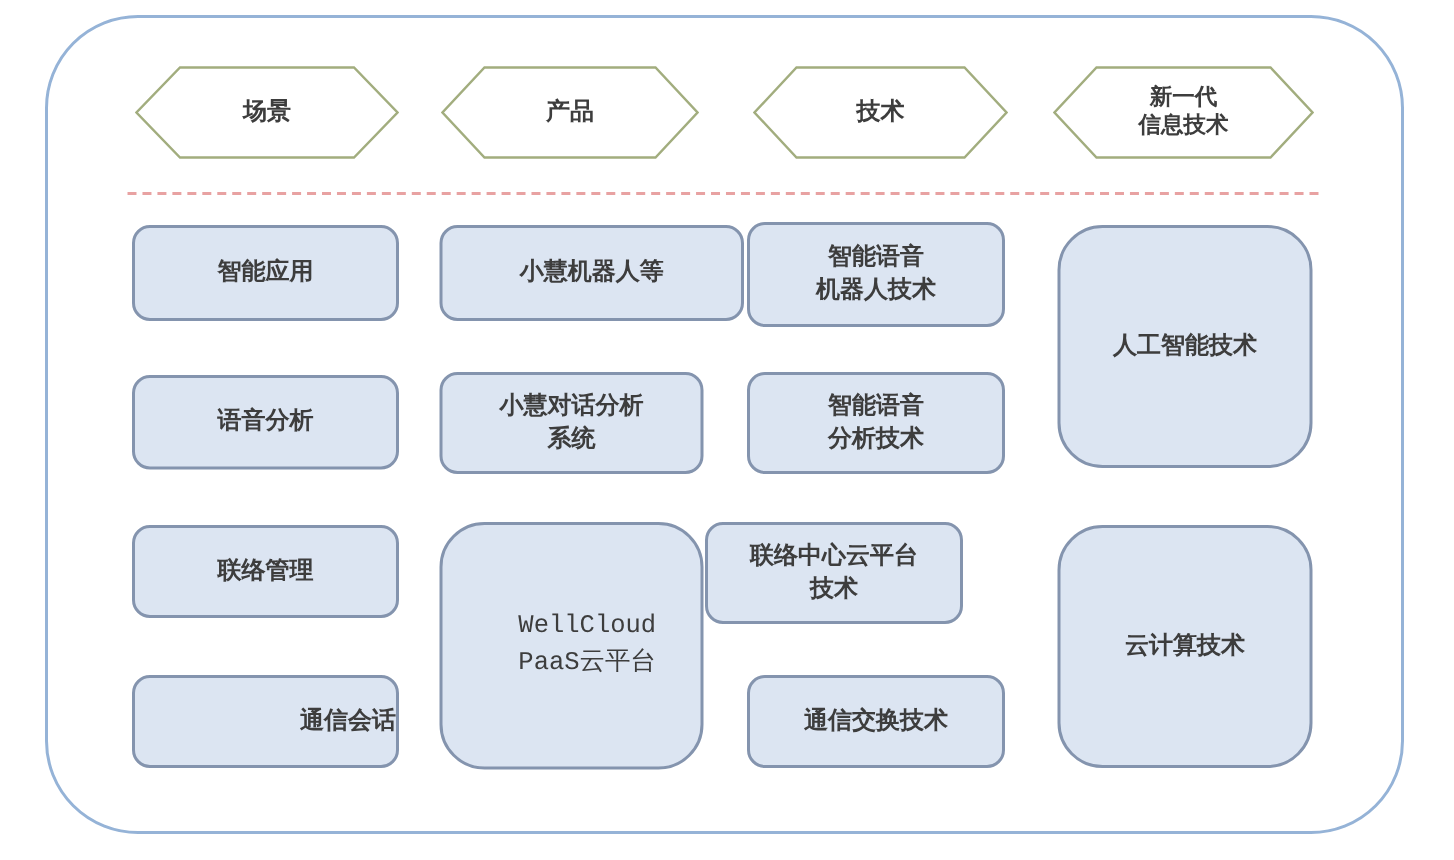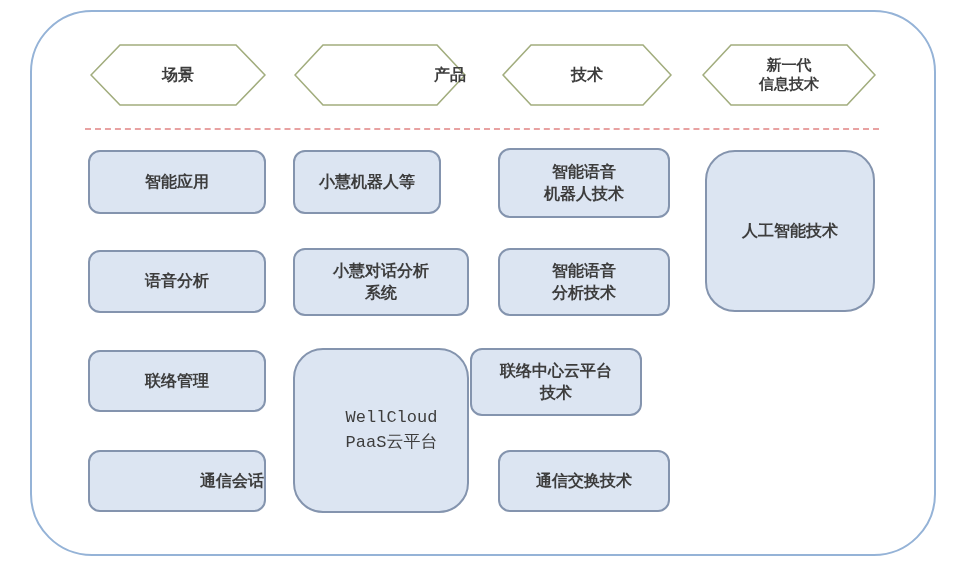--- a/index.html
+++ b/index.html
@@ -81,21 +81,21 @@
 
   <div class="frame"></div>
 
   <div class="hex" style="left:90px; width:176px;">
     <svg viewBox="0 0 176 62" preserveAspectRatio="none">
       <polygon points="30,1 146,1 175,31 146,61 30,61 1,31" fill="#ffffff" stroke="#a2ad7e" stroke-width="1.6"></polygon>
     </svg>
     <span class="hex-label">场景</span>
   </div>
 
-  <div class="hex" style="left:294px; width:172px;justify-content:flex-end;">
+  <div class="hex" style="left:294px; width:172px;">
     <svg viewBox="0 0 172 62" preserveAspectRatio="none">
       <polygon points="29,1 143,1 171,31 143,61 29,61 1,31" fill="#ffffff" stroke="#a2ad7e" stroke-width="1.6"></polygon>
     </svg>
     <span class="hex-label">产品</span>
   </div>
 
   <div class="hex" style="left:502px; width:170px;">
     <svg viewBox="0 0 170 62" preserveAspectRatio="none">
       <polygon points="29,1 141,1 169,31 141,61 29,61 1,31" fill="#ffffff" stroke="#a2ad7e" stroke-width="1.6"></polygon>
     </svg>
@@ -118,21 +118,21 @@
   <div class="box" style="left:88px; top:250px; width:178px; height:63px;">
     <span>语音分析</span>
   </div>
   <div class="box" style="left:88px; top:350px; width:178px; height:62px;">
     <span>联络管理</span>
   </div>
   <div class="box" style="left:88px; top:450px; width:178px; height:62px;justify-content:flex-end;">
     <span>通信会话</span>
   </div>
 
-  <div class="box" style="left:293px; top:150px; width:148px; height:64px;">
+  <div class="box" style="left:293px; top:150px; width:203px; height:64px;">
     <span>小慧机器人等</span>
   </div>
   <div class="box" style="left:293px; top:248px; width:176px; height:68px;">
     <span>小慧对话分析
 系统</span>
   </div>
   <div class="box tall mono" style="left:293px; top:348px; width:176px; height:165px;padding-left:21px;">
     <span>WellCloud
 PaaS云平台</span>
   </div>
@@ -149,14 +149,17 @@
     <span>联络中心云平台
 技术</span>
   </div>
   <div class="box" style="left:498px; top:450px; width:172px; height:62px;">
     <span>通信交换技术</span>
   </div>
 
   <div class="box tall" style="left:705px; top:150px; width:170px; height:162px;">
     <span>人工智能技术</span>
   </div>
+  <div class="box tall" style="left:705px; top:350px; width:170px; height:162px;">
+    <span>云计算技术</span>
+  </div>
 
 </div>
 
 </body></html>

